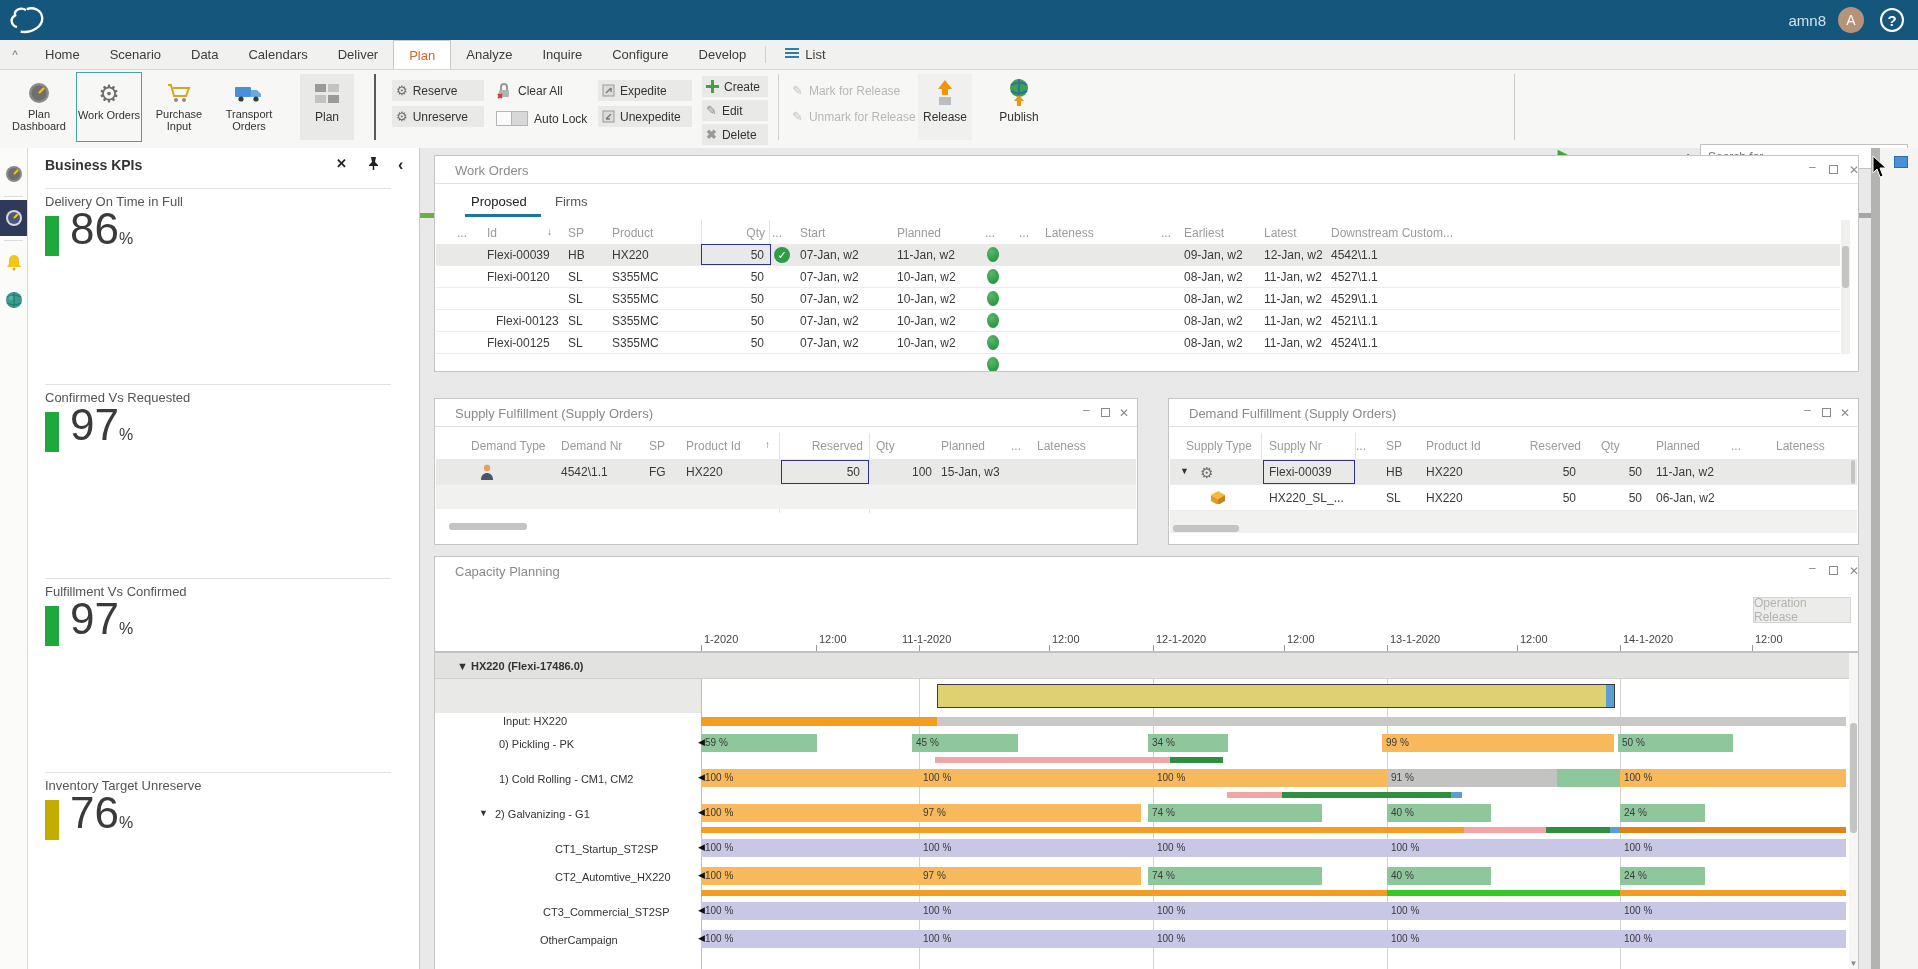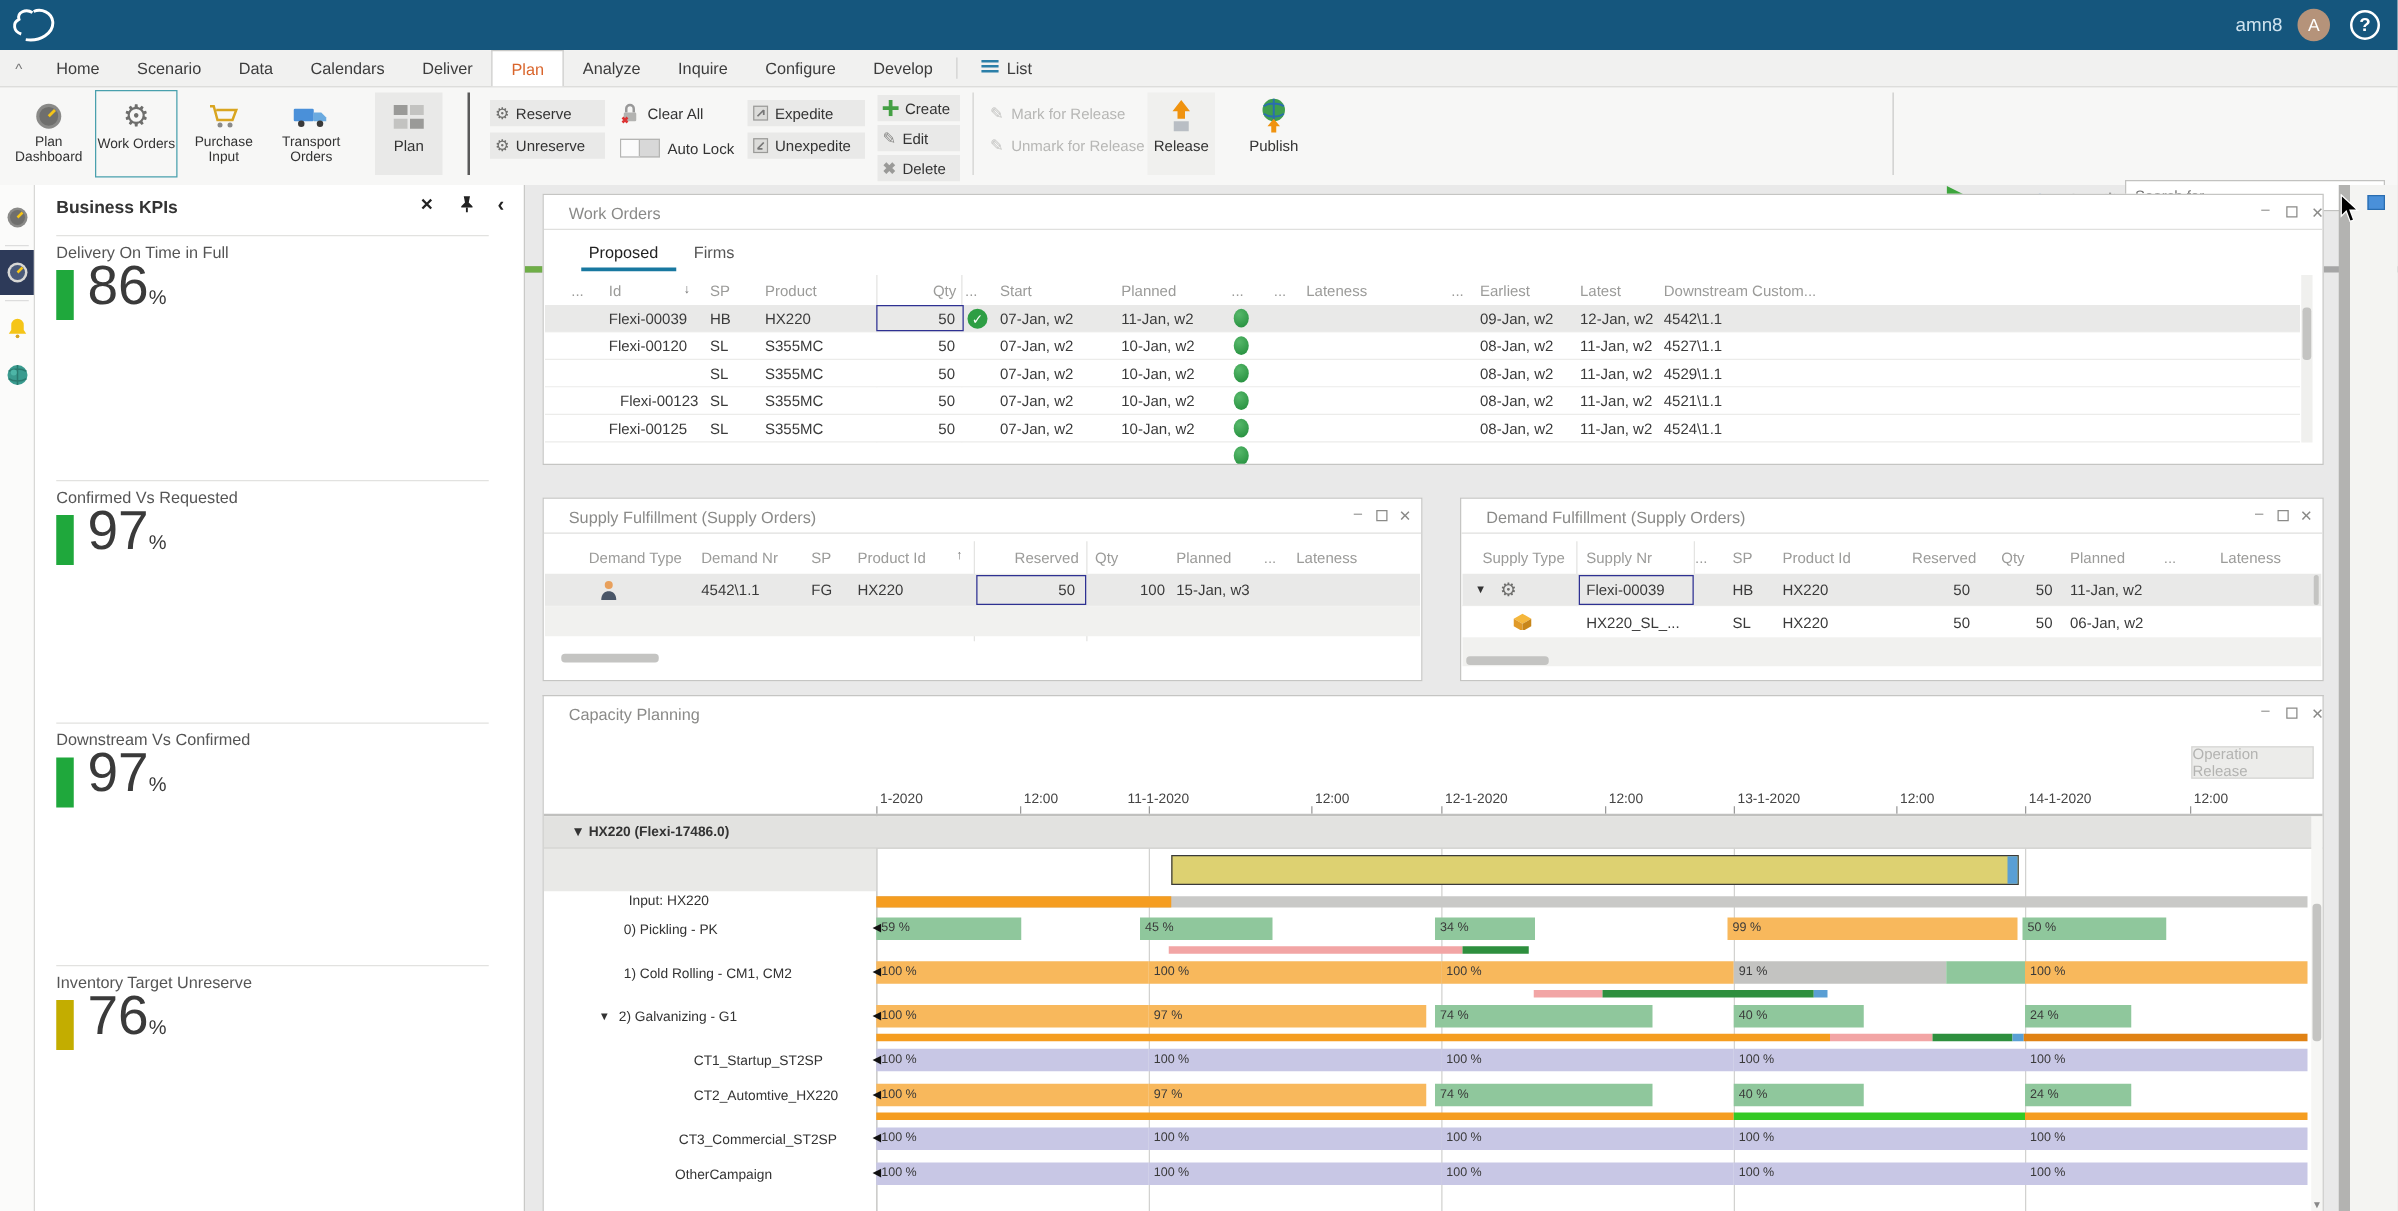--- a/index.html
+++ b/index.html
@@ -416,21 +416,21 @@
         <div class="kpi-value">86<span class="kpi-unit">%</span></div>
       </div>
       <div class="kpi-block" style="top: 236px; height: 120px;">
         <div class="kpi-sep" style="top: 0px;"></div>
         <div class="kpi-label">Confirmed Vs Requested</div>
         <div class="kpi-bar" style="background: rgb(31, 168, 60);"></div>
         <div class="kpi-value">97<span class="kpi-unit">%</span></div>
       </div>
       <div class="kpi-block" style="top: 430px; height: 120px;">
         <div class="kpi-sep" style="top: 0px;"></div>
-        <div class="kpi-label">Downstream Vs Confirmed</div>
+        <div class="kpi-label">Fulfillment Vs Confirmed</div>
         <div class="kpi-bar" style="background: rgb(31, 168, 60);"></div>
         <div class="kpi-value">97<span class="kpi-unit">%</span></div>
       </div>
       <div class="kpi-block" style="top: 624px; height: 120px;">
         <div class="kpi-sep" style="top: 0px;"></div>
         <div class="kpi-label">Inventory Target Unreserve</div>
         <div class="kpi-bar" style="background: rgb(195, 173, 0);"></div>
         <div class="kpi-value">76<span class="kpi-unit">%</span></div>
       </div>
     </div>

